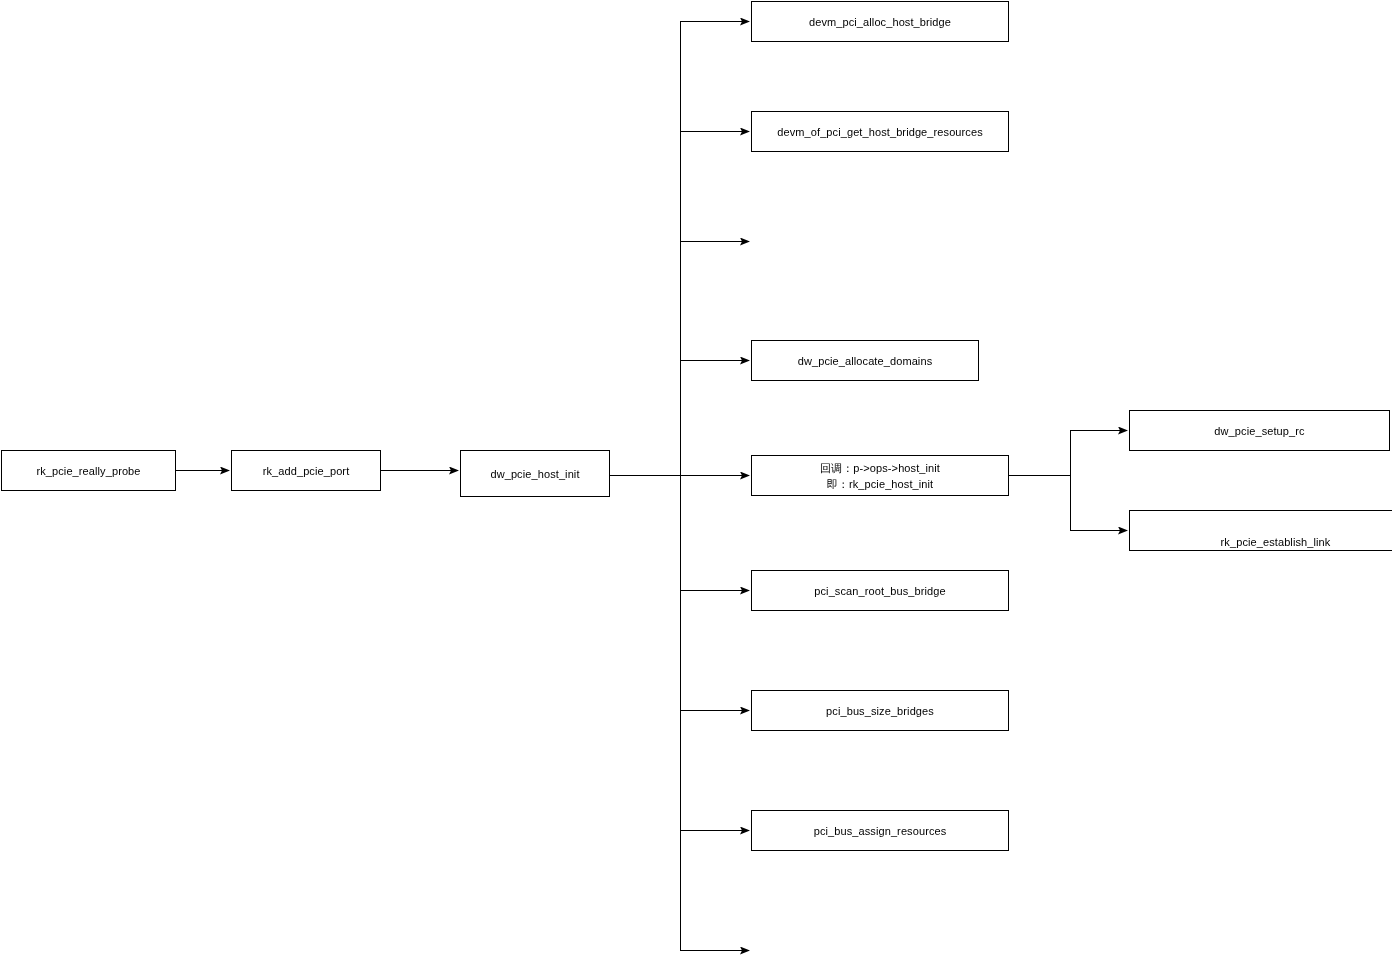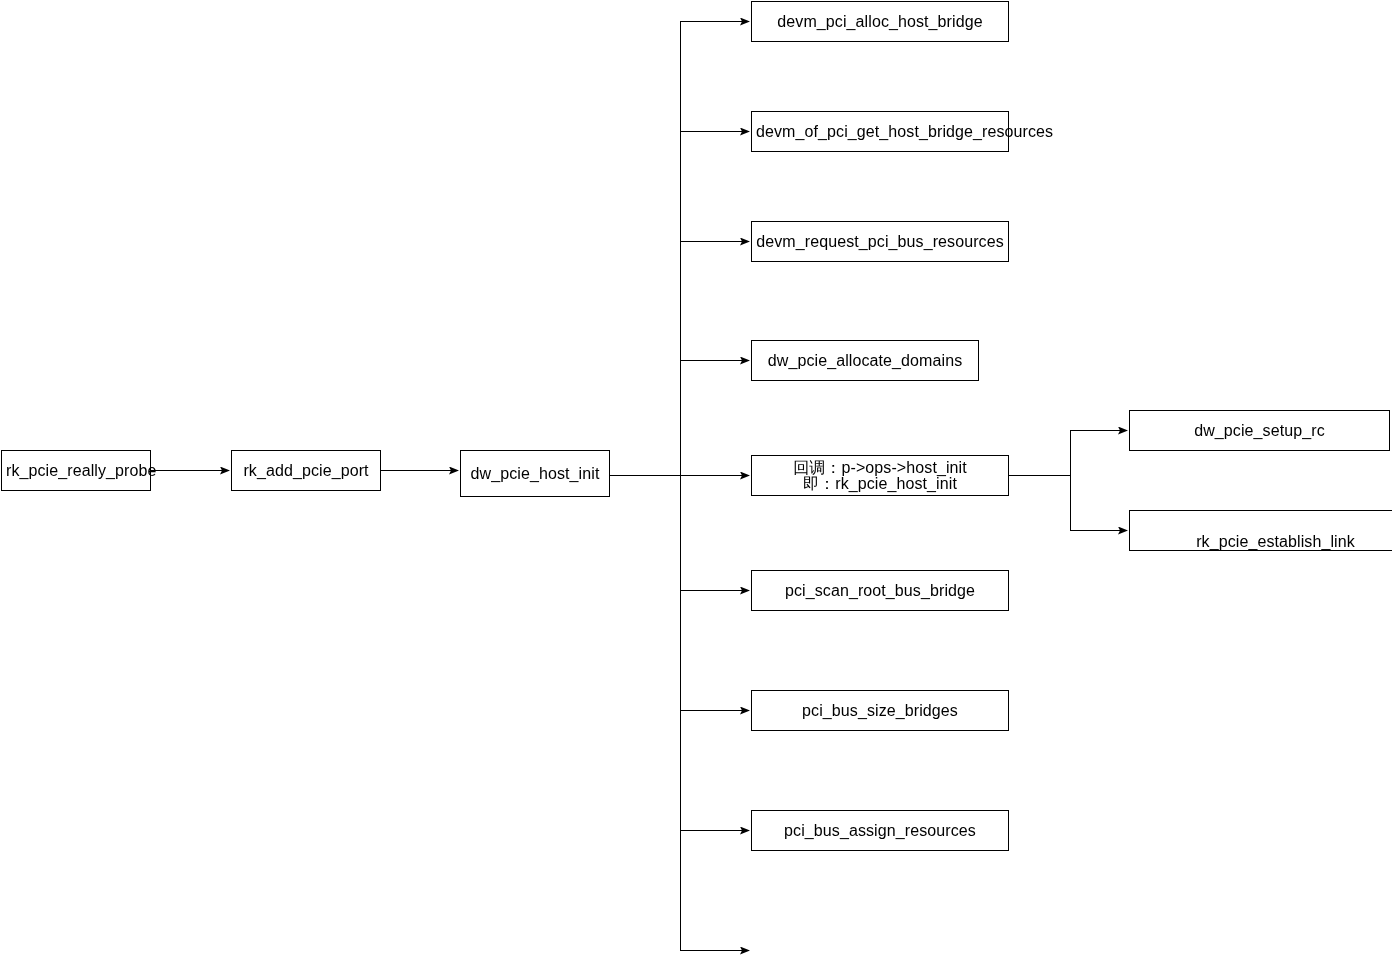--- a/index.html
+++ b/index.html
@@ -24,21 +24,21 @@
     width: 1392px;
     height: 971px;
     pointer-events: none;
   }
   .node {
     position: absolute;
     box-sizing: border-box;
     border: 1px solid #000000;
     background: #ffffff;
     color: #000000;
-    font-size: 16px;
+    font-size: 11px;
     line-height: 16px;
     display: flex;
     align-items: center;
     justify-content: center;
     text-align: center;
     white-space: pre-line;
     letter-spacing: 0.1px;
   }
   .node .node-label {
     display: block;
@@ -78,38 +78,35 @@
       <line x1="680" y1="830.5" x2="749" y2="830.5" marker-end="url(#arrow)"></line>
       <line x1="680" y1="950.5" x2="749" y2="950.5" marker-end="url(#arrow)"></line>
 
       <line x1="1009" y1="475.5" x2="1070.5" y2="475.5"></line>
       <line x1="1070.5" y1="430.5" x2="1070.5" y2="530.5"></line>
       <line x1="1070" y1="430.5" x2="1127" y2="430.5" marker-end="url(#arrow)"></line>
       <line x1="1070" y1="530.5" x2="1127" y2="530.5" marker-end="url(#arrow)"></line>
     </g>
   </svg>
 
-  <div class="node" style="left:1px;  top:450px; width:150px; height:41px;text-align:right;">
+  <div class="node" style="left:1px;  top:450px; width:175px; height:41px;">
     <span class="node-label">rk_pcie_really_probe</span>
   </div>
   <div class="node" style="left:231px; top:450px; width:150px; height:41px;">
     <span class="node-label">rk_add_pcie_port</span>
   </div>
   <div class="node" style="left:460px; top:450px; width:150px; height:47px;justify-content:center;">
     <span class="node-label">dw_pcie_host_init</span>
   </div>
 
   <div class="node" style="left:751px; top:1px; width:258px; height:41px;">
     <span class="node-label">devm_pci_alloc_host_bridge</span>
   </div>
   <div class="node" style="left:751px; top:111px; width:258px; height:41px;justify-content:flex-end;">
     <span class="node-label">devm_of_pci_get_host_bridge_resources</span>
-  </div>
-  <div class="node" style="left:751px; top:221px; width:258px; height:41px;">
-    <span class="node-label">devm_request_pci_bus_resources</span>
   </div>
   <div class="node" style="left:751px; top:340px; width:228px; height:41px;">
     <span class="node-label">dw_pcie_allocate_domains</span>
   </div>
   <div class="node" style="left:751px; top:455px; width:258px; height:41px;">
     <span class="node-label">回调：p-&gt;ops-&gt;host_init
 即：rk_pcie_host_init</span>
   </div>
   <div class="node" style="left:751px; top:570px; width:258px; height:41px;">
     <span class="node-label">pci_scan_root_bus_bridge</span>

